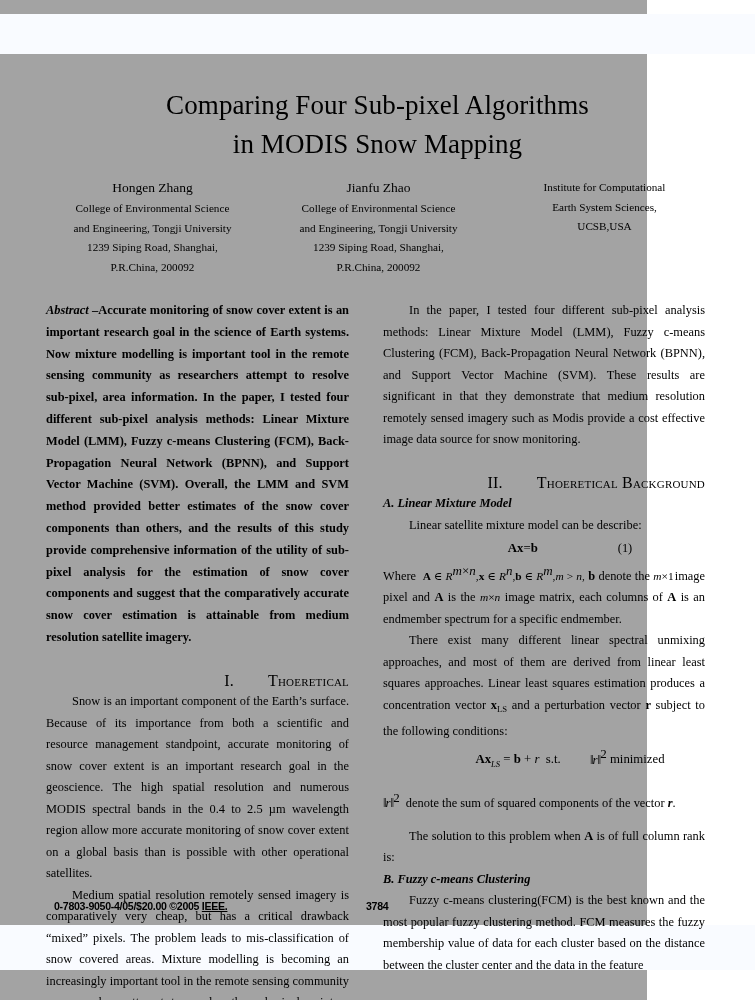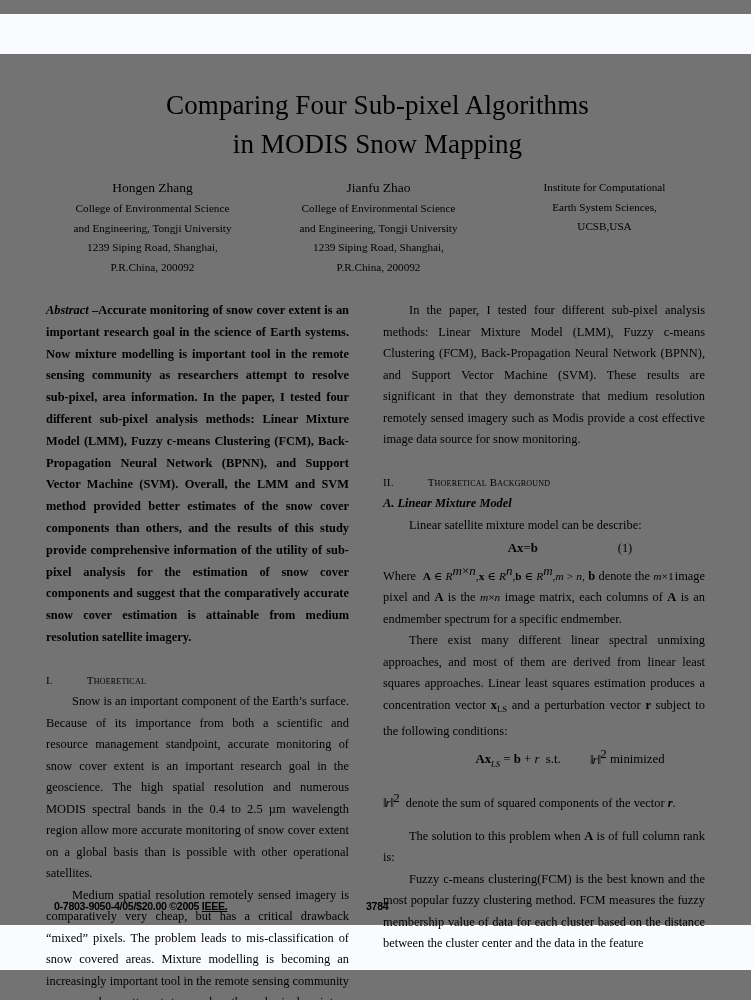--- a/index.html
+++ b/index.html
@@ -11,23 +11,23 @@
     width: 755px;
     height: 1000px;
     font-family: "Liberation Serif", "DejaVu Serif", serif;
     color: #000000;
     position: relative;
     overflow: hidden;
   }
   #page {
     position: absolute;
     left: 0; top: 0;
-    width: 751px;
+    width: 647px;
     height: 1000px;
-    background: #737373;
+    background: #a3a3a3;
   }
   .scanband {
     position: absolute;
     left: 0;
     width: 755px;
     background: #f9fbff;
     pointer-events: none;
   }
   .scanband.top { top: 14px; height: 40px; }
   .scanband.bottom { top: 925px; height: 45px; }
@@ -96,23 +96,23 @@
   .col p.abstract .abslabel {
     font-style: italic;
     font-weight: bold;
   }
   .gap { height: 21px; }
   .gap-sm { height: 11px; }
 
   h2.section {
     margin: 0;
     font-weight: normal;
-    font-size: 11px;
+    font-size: 16px;
     line-height: 21.5px;
-    text-align: left;
+    text-align: right;
     font-variant: small-caps;
     text-indent: 0;
     letter-spacing: 0.2px;
   }
   h2.section .num {
     font-variant: normal;
     margin-right: 34px;
   }
   h3.subsection {
     margin: 0;
@@ -246,20 +246,21 @@
 
     <div class="gap-sm"></div>
 
     <p class="noindent"><span class="norm"><span class="bars">‖</span><span class="ivar">r</span><span class="bars">‖</span></span><sup class="sc">2</sup>&nbsp; denote the sum of squared components of the vector <span class="ivar" style="font-weight:bold">r</span>.</p>
 
     <div class="gap-sm"></div>
 
     <p>The solution to this problem when <span class="bvec">A</span> is of full column rank is:</p>
 
 
+    <h3 class="subsection">B. Fuzzy c-means Clustering</h3>
 
     <p>Fuzzy c-means clustering(FCM) is the best known and the most popular fuzzy clustering method. FCM measures the fuzzy membership value of data for each cluster based on the distance between the cluster center and the data in the feature</p>
   </div>
 
   <div class="footer">
     <div class="copyright"><span>0-7803-9050-4/05/$20.00 ©2005 </span><span class="ieee">IEEE.</span></div>
     <div class="pagenum">3784</div>
   </div>
 
 </div>

